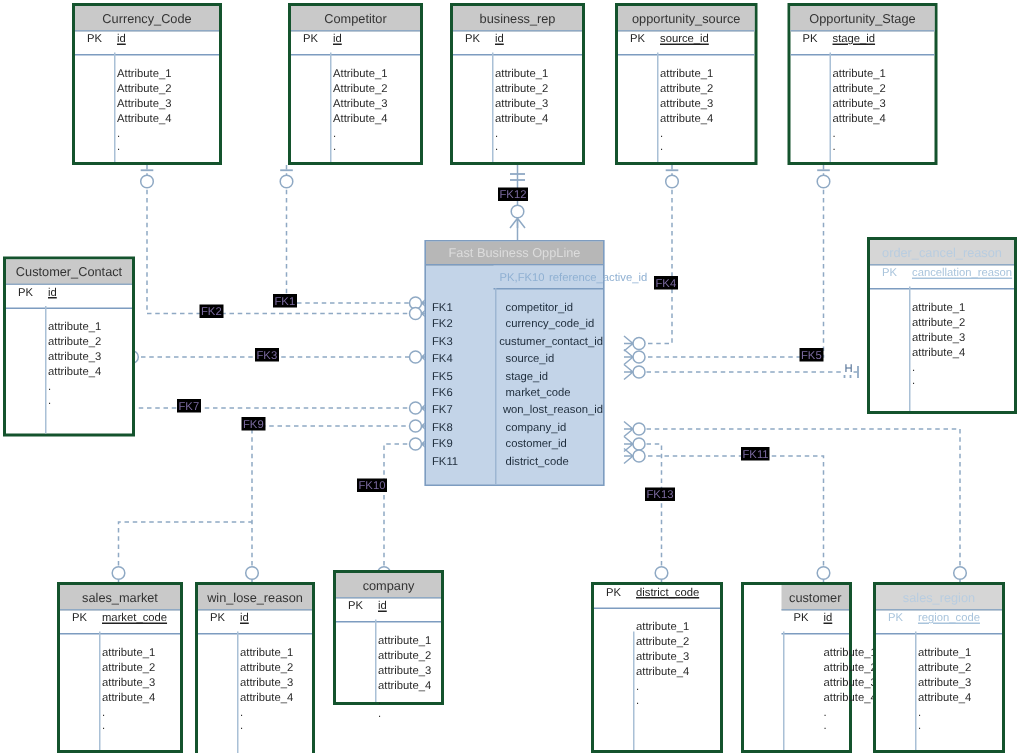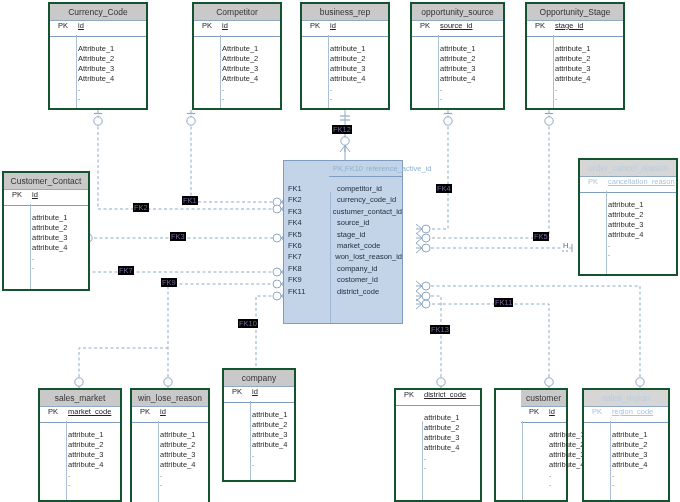--- a/index.html
+++ b/index.html
@@ -148,20 +148,21 @@
   <div class="fklbl" style="left:533px;top:232px;">FK5</div>
   <div class="fklbl" style="left:118px;top:266px;">FK7</div>
   <div class="fklbl" style="left:161px;top:278px;">FK9</div>
   <div class="fklbl" style="left:238px;top:319px;">FK10</div>
   <div class="fklbl" style="left:494px;top:298px;">FK11</div>
   <div class="fklbl" style="left:332px;top:125px;">FK12</div>
   <div class="fklbl" style="left:430px;top:325px;">FK13</div>
   <div class="hlbl" style="left:562px;top:241px;">H</div>
 
   <div class="fact" style="left:283px;top:160px;width:120px;height:164px;">
+    <div class="ttl">Fast Business OppLine</div>
     <div class="pkrow">
       <span class="k">PK,FK10</span>
       <span class="v">reference_active_id</span>
     </div>
     <div class="fsep"></div>
     <div class="body">
       <div class="frow">
           <span class="k">FK1</span>
           <span class="v">competitor_id</span>
         </div>
@@ -342,21 +343,21 @@
         <div class="sep"></div>
         <div class="body">
           <div class="attr">attribute_1</div>
           <div class="attr">attribute_2</div>
           <div class="attr">attribute_3</div>
           <div class="attr">attribute_4</div>
           <div class="dot">.</div>
           <div class="dot">.</div>
         </div>
       </div>
-      <div class="tbl" style="left: 222px; top: 368px; width: 74px; height: 114px;">
+      <div class="tbl" style="left: 222px; top: 380px; width: 74px; height: 90px;">
         <div class="ttl">company</div>
         <div class="pkrow">
           <span class="k">PK</span>
           <span class="v">id</span>
         </div>
         <div class="sep"></div>
         <div class="body">
           <div class="attr">attribute_1</div>
           <div class="attr">attribute_2</div>
           <div class="attr">attribute_3</div>

